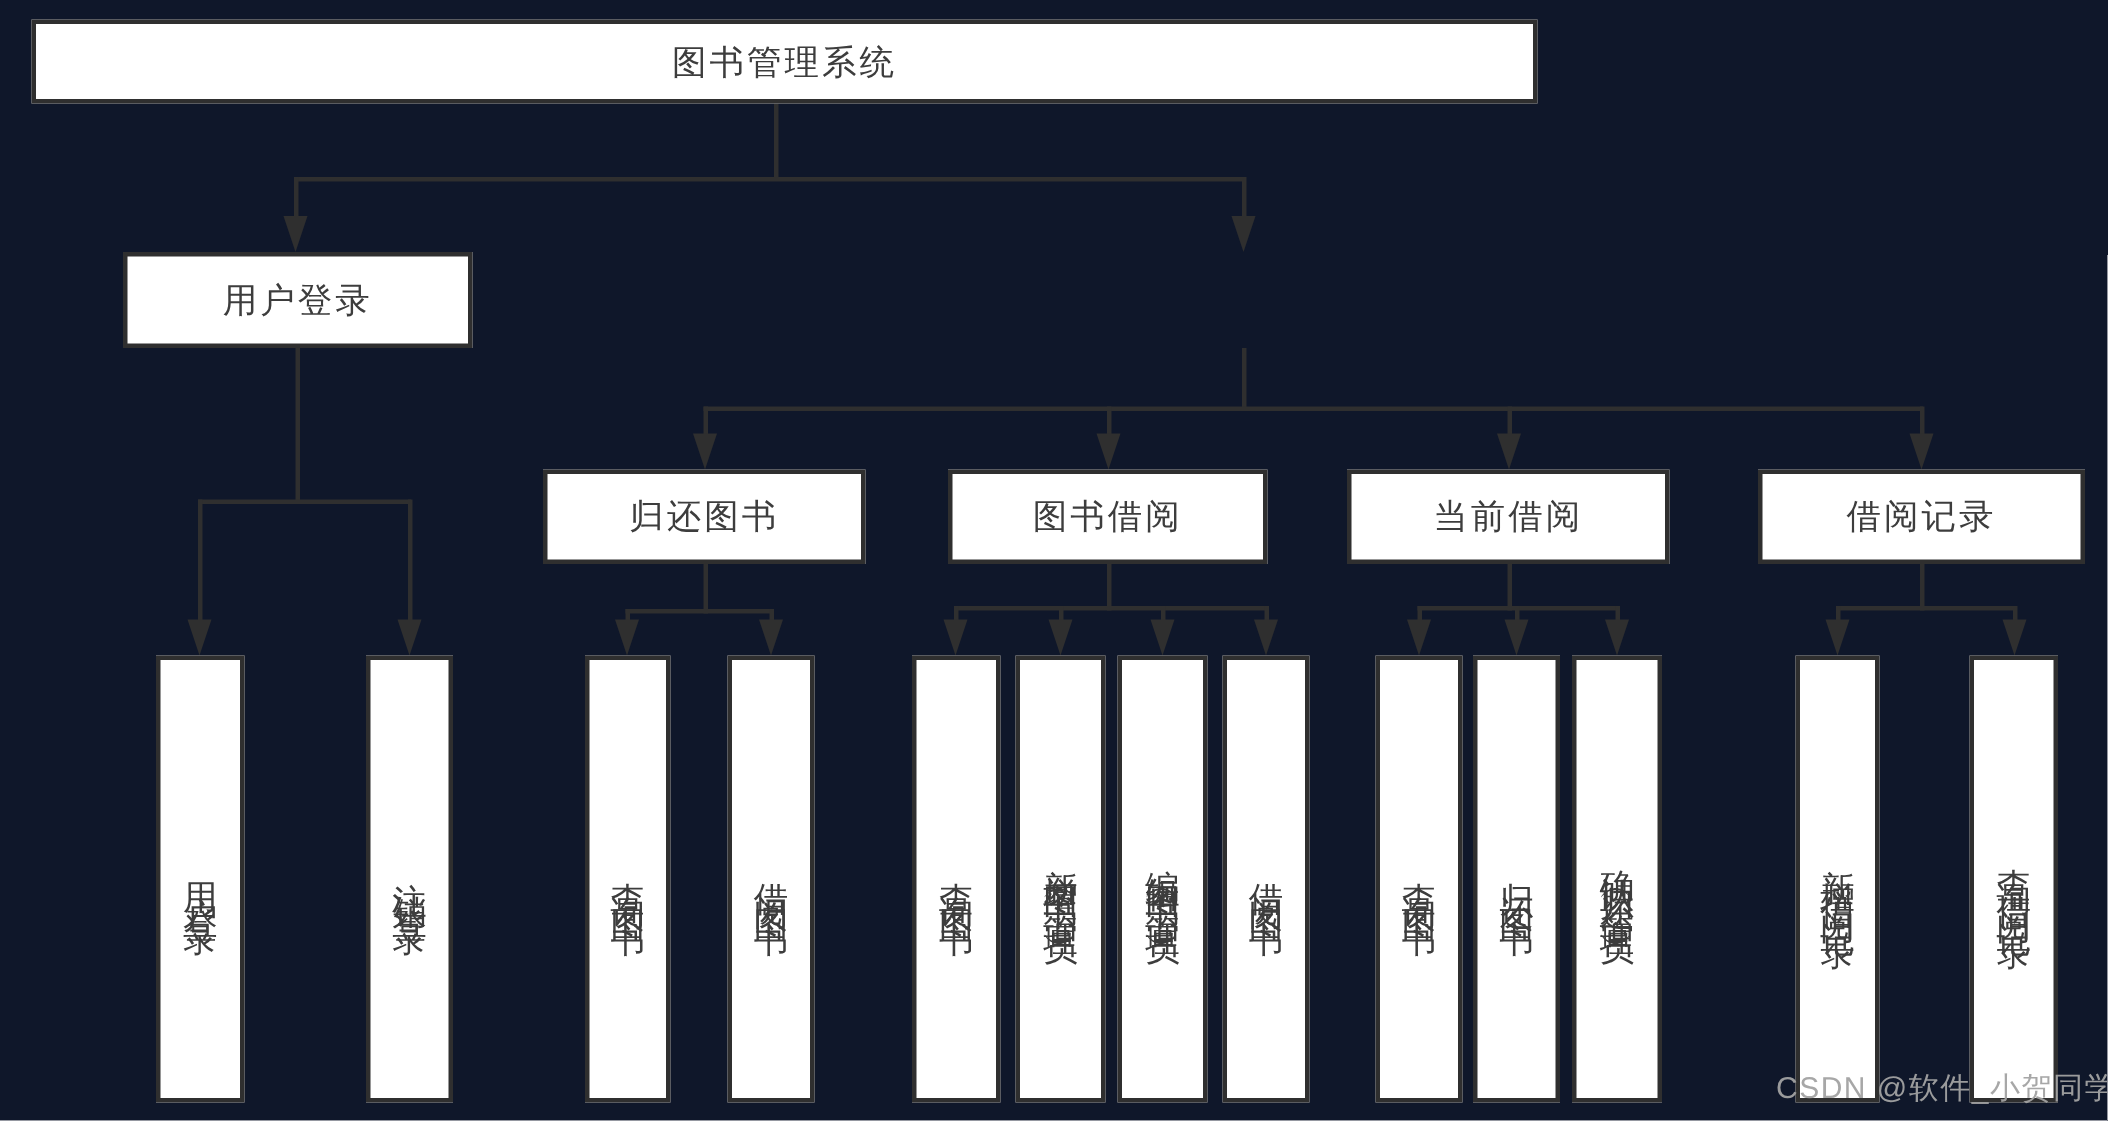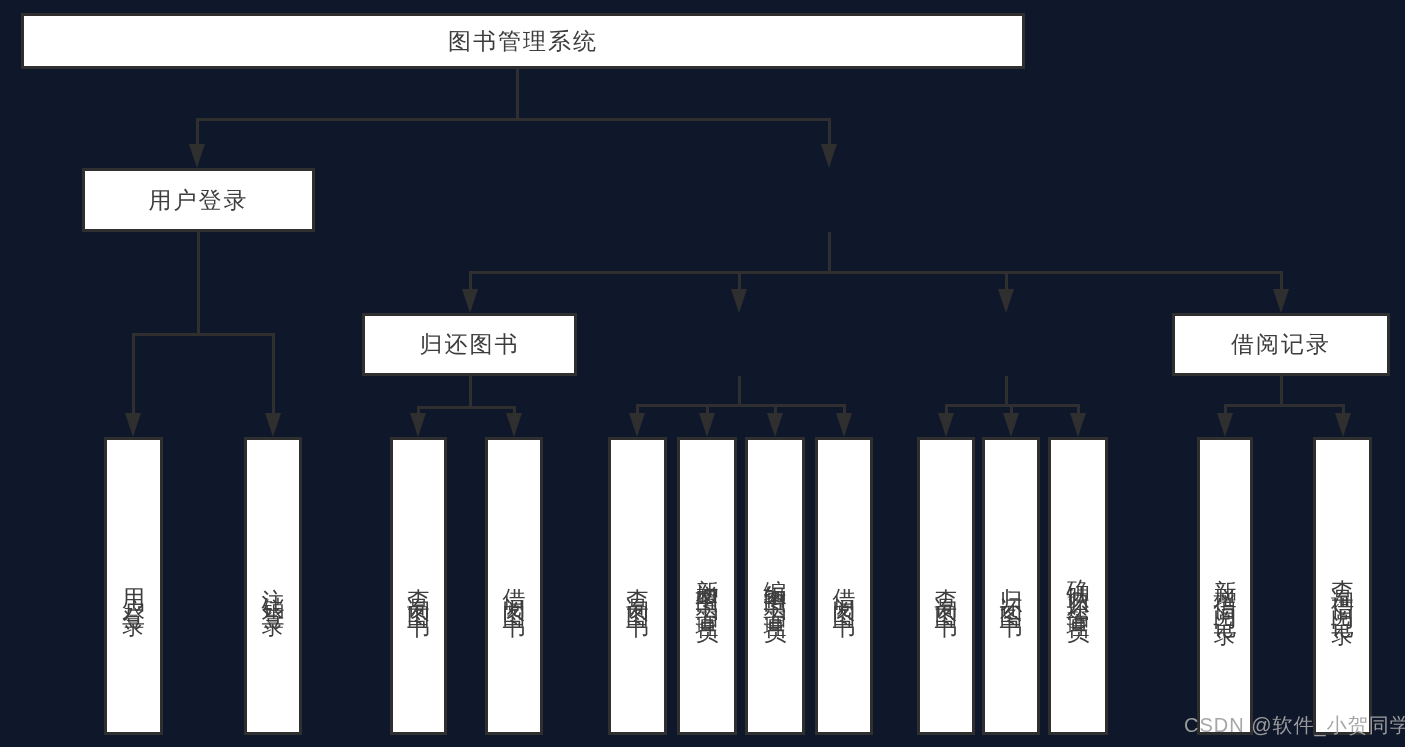--- a/index.html
+++ b/index.html
@@ -35,20 +35,22 @@
 </head>
 <body>
 
 <div class="canvas">
 
   <div class="node" style="left:21px;top:13px;width:1004px;height:56px;">图书管理系统</div>
 
   <div class="node" style="left:82px;top:168px;width:233px;height:64px;">用户登录</div>
 
   <div class="node" style="left:362px;top:313px;width:215px;height:63px;">归还图书</div>
+  <div class="node" style="left:632px;top:313px;width:213px;height:63px;">图书借阅</div>
+  <div class="node" style="left:898px;top:313px;width:215px;height:63px;">当前借阅</div>
   <div class="node" style="left:1172px;top:313px;width:218px;height:63px;">借阅记录</div>
 
   <div class="node vtext" style="left:104px;top:437px;width:59px;height:298px;">用户登录</div>
   <div class="node vtext" style="left:244px;top:437px;width:58px;height:298px;">注销登录</div>
 
   <div class="node vtext" style="left:390px;top:437px;width:57px;height:298px;">查询图书</div>
   <div class="node vtext" style="left:485px;top:437px;width:58px;height:298px;">借阅图书</div>
 
   <div class="node vtext" style="left:608px;top:437px;width:59px;height:298px;">查询图书</div>
   <div class="node vtext tight" style="left:677px;top:437px;width:60px;height:298px;">新增图书（管理员）</div>

